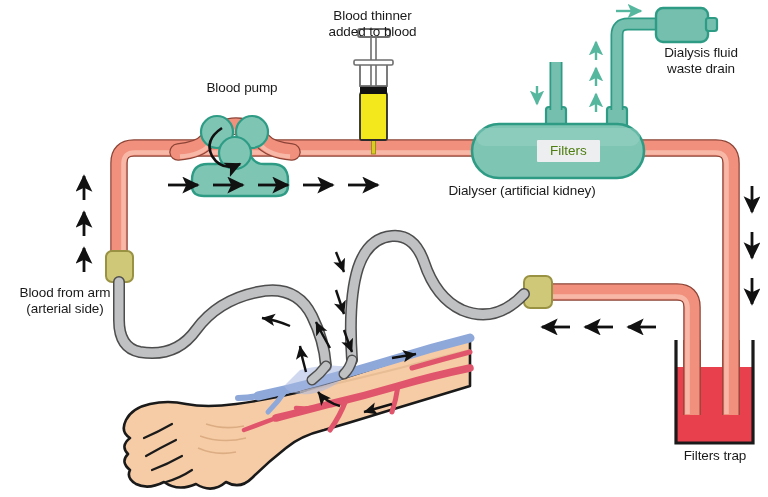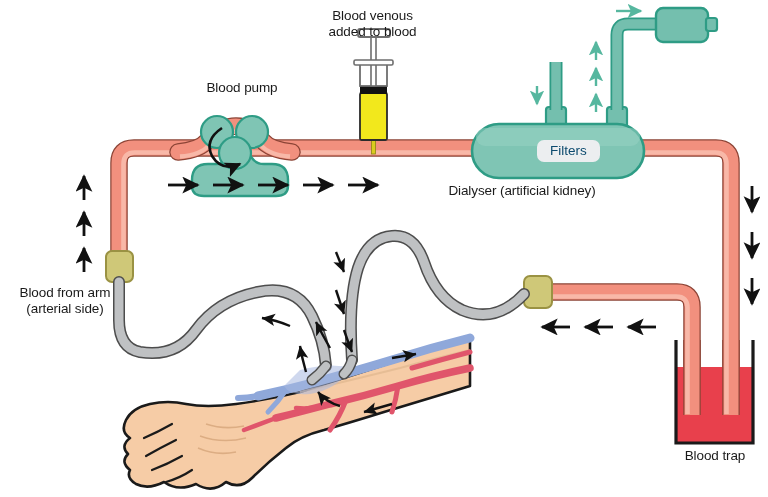--- a/index.html
+++ b/index.html
@@ -31,23 +31,23 @@
     font-size: 13.5px;
     color: #1a1a1a;
     line-height: 1.22;
     text-align: center;
     white-space: pre-line;
     letter-spacing: -0.1px;
   }
   .filters-lbl {
     position: absolute;
     font-size: 13.5px;
-    color: #0c4a6e;
+    color: #4d7c0f;
     background: #eceef0;
-    border-radius: 7px;
+    border-radius: 1px;
     padding: 3px 13px 4px 13px;
     font-family: "Liberation Sans", sans-serif;
   }
 </style>
 </head>
 <body>
 
 <div id="diagram-root">
 
   <svg class="scene" viewBox="0 0 768 497">
@@ -271,28 +271,30 @@
       <line x1="752" y1="278" x2="752" y2="304" marker-end="url(#bk-arrow)"></line>
 
       <line x1="570" y1="327" x2="542" y2="327" marker-end="url(#bk-arrow)"></line>
       <line x1="613" y1="327" x2="585" y2="327" marker-end="url(#bk-arrow)"></line>
       <line x1="656" y1="327" x2="628" y2="327" marker-end="url(#bk-arrow)"></line>
     </g>
   </svg>
 
   <div class="lbl" style="left:182px; top:80px; width:120px;">Blood pump</div>
 
-  <div class="lbl" style="left:305px; top:8px; width:135px;">Blood venous
+  <div class="lbl" style="left:305px; top:8px; width:135px;">Blood thinner
 added to blood</div>
 
 
+  <div class="lbl" style="left:641px; top:45px; width:120px;">Dialysis fluid
+waste drain</div>
 
   <div class="filters-lbl" style="left:537px; top:140px;">Filters</div>
 
   <div class="lbl" style="left:437px; top:183px; width:170px;">Dialyser (artificial kidney)</div>
 
   <div class="lbl" style="left:4px; top:285px; width:122px;">Blood from arm
 (arterial side)</div>
 
 
-  <div class="lbl" style="left:667px; top:448px; width:96px;">Blood trap</div>
+  <div class="lbl" style="left:667px; top:448px; width:96px;">Filters trap</div>
 
 </div>
 
 </body></html>

